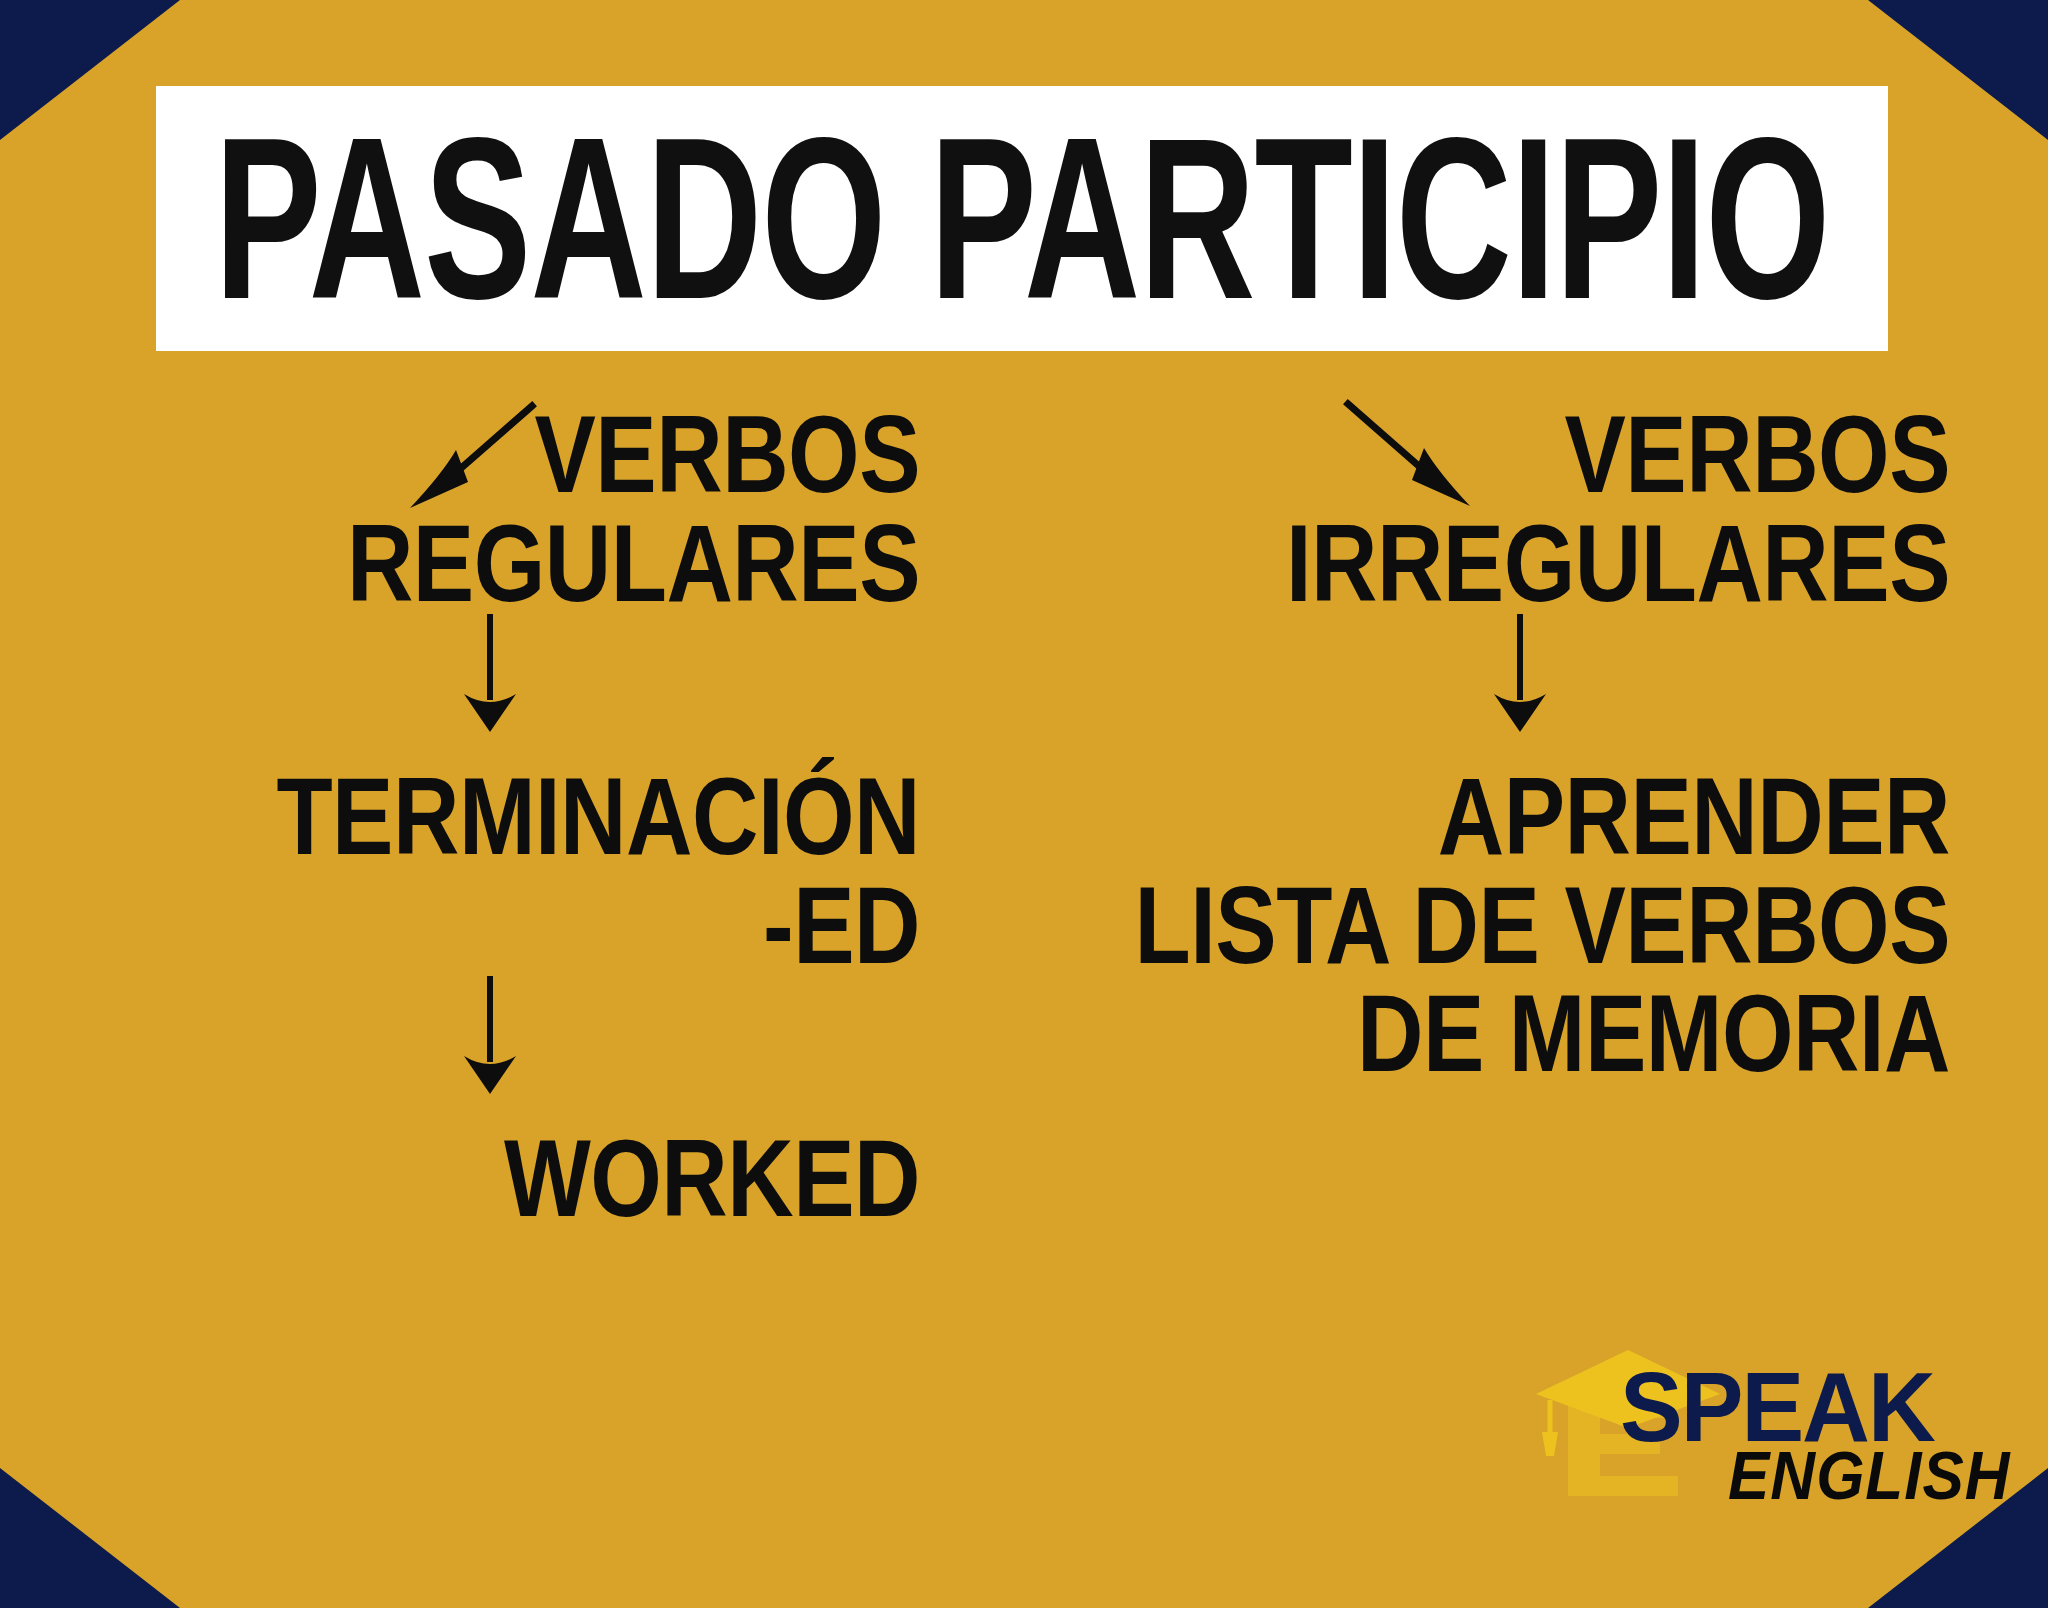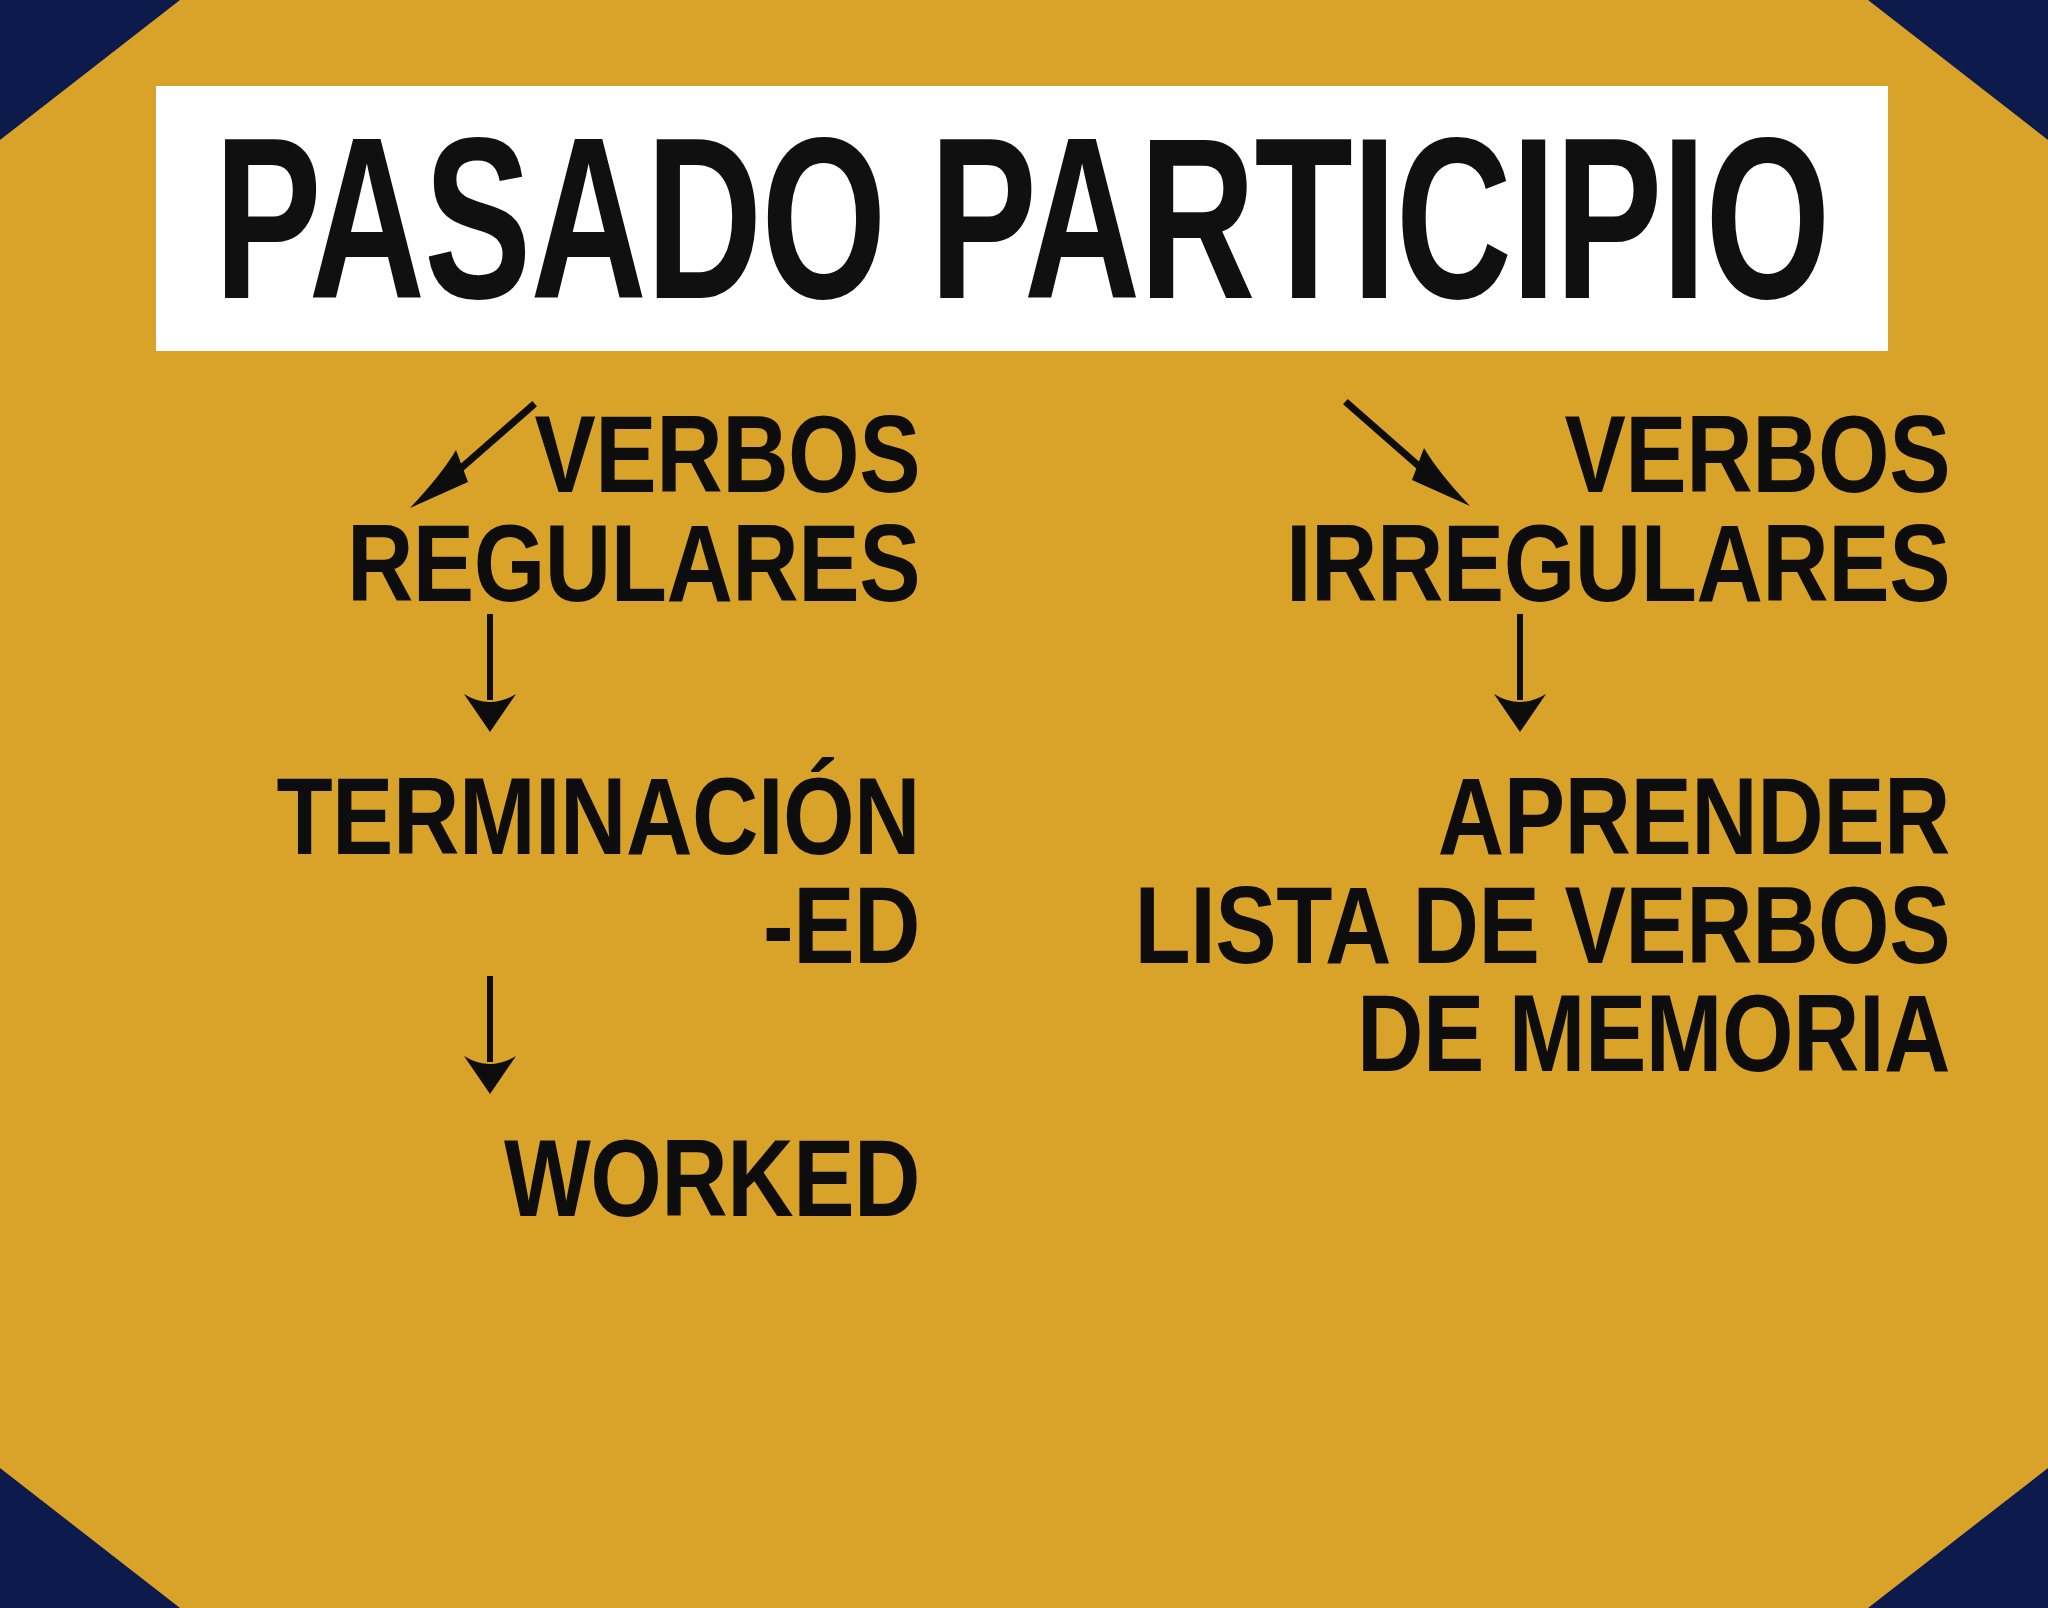--- a/index.html
+++ b/index.html
@@ -208,14 +208,30 @@
       <path d="M4 80 Q30 96 56 80 L30 118 Z" fill="#0d0d0d"></path>
     </svg>
 
     <div class="spacer-md"></div>
 
     <div class="node-text size-body">APRENDER
 LISTA DE VERBOS
 DE MEMORIA</div>
   </div>
 
+  <div id="logo">
+
+    <svg id="logo-mark" viewBox="0 0 200 160">
+
+      <path d="M40 62 L40 160 L150 160 L150 140 L72 140 L72 118 L132 118 L132 98 L72 98 L72 82 L150 82 L150 62 Z" fill="#edc21f" opacity="0.55"></path>
+
+      <path d="M100 14 L192 58 L100 92 L8 58 Z" fill="#edc21f"></path>
+
+      <path d="M22 64 L22 96" stroke="#edc21f" stroke-width="5" fill="none"></path>
+      <path d="M14 96 L30 96 L26 120 L18 120 Z" fill="#edc21f"></path>
+    </svg>
+
+    <div id="logo-speak">SPEAK</div>
+
+    <div id="logo-english">ENGLISH</div>
+  </div>
 
 </div>
 
 </body></html>

